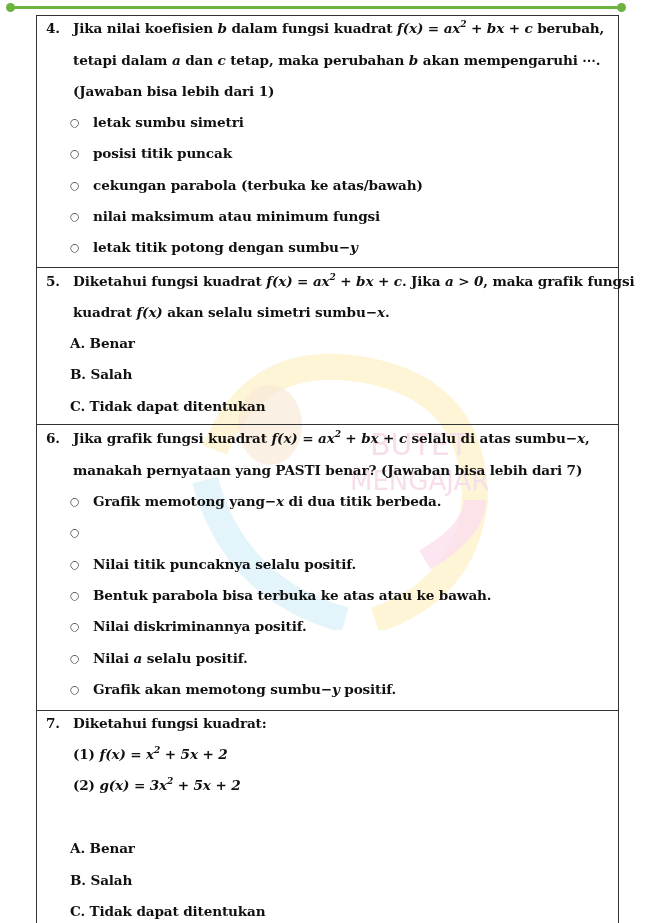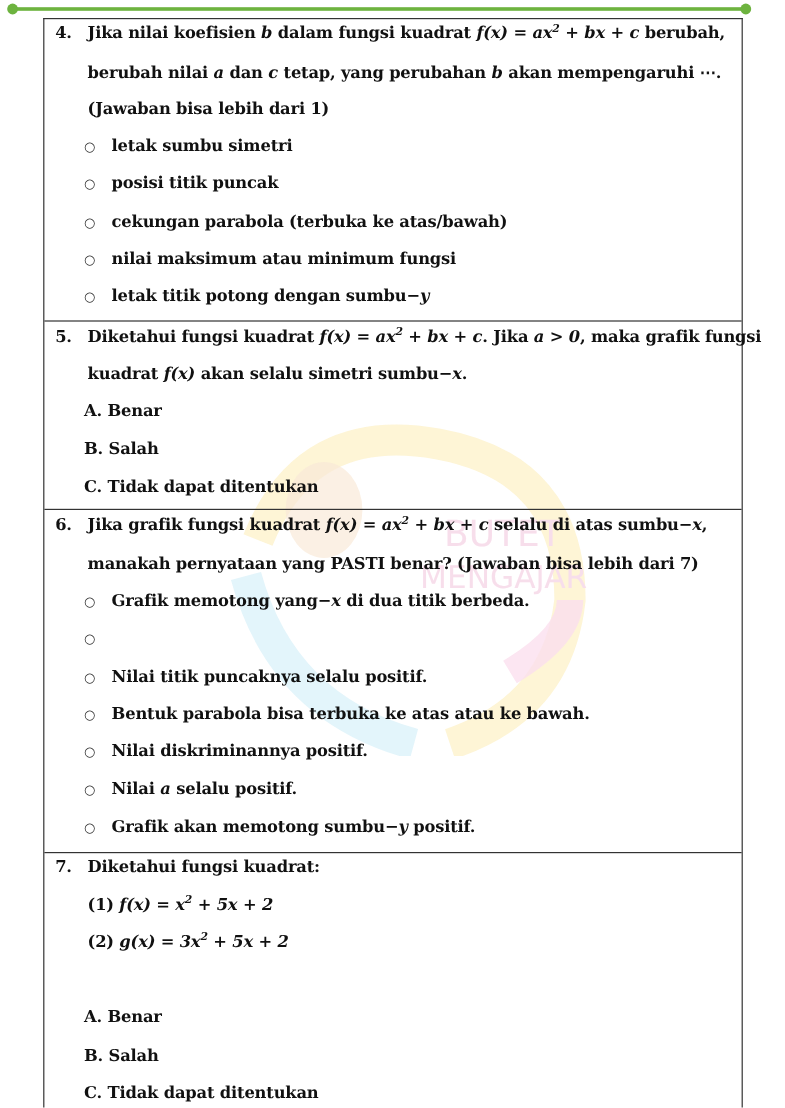--- a/index.html
+++ b/index.html
@@ -43,21 +43,21 @@
   <ellipse cx="95" cy="95" rx="32" ry="40" fill="#f3d7b8" opacity="0.7"></ellipse>
   <text x="195" y="125" font-size="30" fill="#f2c4dc" font-family="DejaVu Sans, sans-serif">BUTET</text>
   <text x="175" y="160" font-size="26" fill="#f2c4dc" font-family="DejaVu Sans, sans-serif">MENGAJAR</text>
 </svg>
 
 <div class="sheet">
 
   <div class="q q1 first">
     <span class="line num" style="top:4px">4.</span>
     <span class="line txt" style="top:4px"><span>Jika nilai koefisien </span><span class="m">b</span><span> dalam fungsi kuadrat </span><span class="m">f(x) = ax</span><sup class="m">2</sup><span class="m"> + bx + c</span><span> berubah,</span></span>
-    <span class="line txt" style="top:36px"><span>berubah nilai </span><span class="m">a</span><span> dan </span><span class="m">c</span><span> tetap, yang perubahan </span><span class="m">b</span><span> akan mempengaruhi ⋯.</span></span>
+    <span class="line txt" style="top:36px"><span>tetapi dalam </span><span class="m">a</span><span> dan </span><span class="m">c</span><span> tetap, maka perubahan </span><span class="m">b</span><span> akan mempengaruhi ⋯.</span></span>
     <span class="line txt" style="top:67px">(Jawaban bisa lebih dari 1)</span>
 
     <span class="bullet" style="top:100px">○</span>
     <span class="line btxt" style="top:98px">letak sumbu simetri</span>
     <span class="bullet" style="top:131px">○</span>
     <span class="line btxt" style="top:129px">posisi titik puncak</span>
     <span class="bullet" style="top:163px">○</span>
     <span class="line btxt" style="top:161px">cekungan parabola (terbuka ke atas/bawah)</span>
     <span class="bullet" style="top:194px">○</span>
     <span class="line btxt" style="top:192px">nilai maksimum atau minimum fungsi</span>

